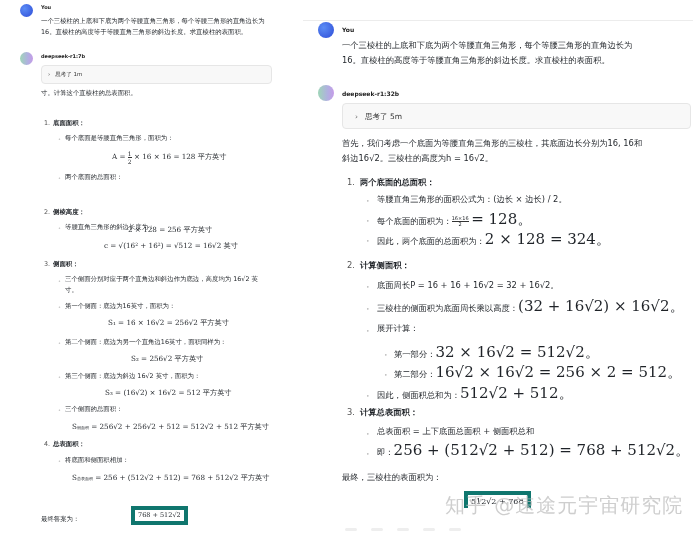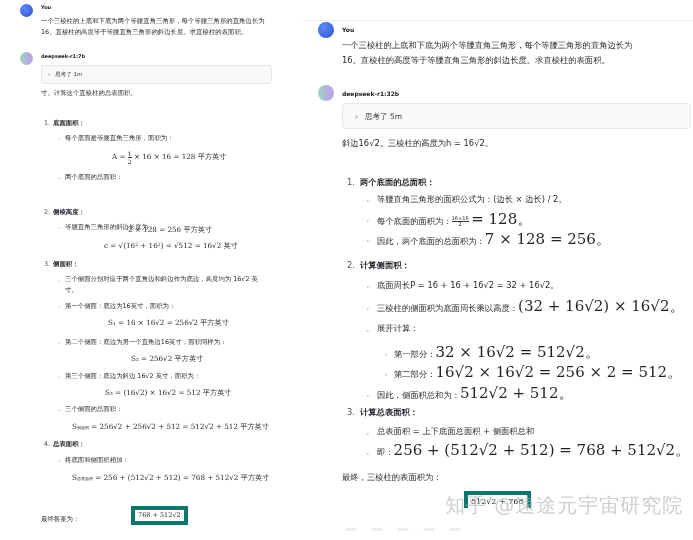--- a/index.html
+++ b/index.html
@@ -132,31 +132,32 @@
 
   <div class="avatar bot" style="left:318px; top:85px;"></div>
   <div class="author" style="position:absolute; left:342px; top:86px;">deepseek-r1:32b</div>
 
   <div class="think" style="position:absolute; left:342px; top:103px; width:349px; height:26px; padding-left:12px; font-size:7.5px;">
     <span class="chev">›</span>
     <span style="margin-left:7px;">思考了 5m</span>
   </div>
 
   <div style="position:absolute; left:342px; top:136px; white-space:nowrap;">
+    <div>首先，我们考虑一个底面为等腰直角三角形的三棱柱，其底面边长分别为16, 16和</div>
     <div>斜边16√2。三棱柱的高度为h = 16√2。</div>
   </div>
 
   <span class="num" style="top:175px;">1.</span>
   <span class="hd" style="top:175px;"><span>两个底面的总面积</span>：</span>
   <span class="bul" style="left:366px; top:193px;">•</span>
   <span class="tx" style="left:377px; top:192px;">等腰直角三角形的面积公式为：(边长 × 边长) / 2。</span>
   <span class="bul" style="left:366px; top:213px;">•</span>
   <span class="tx" style="left:377px; top:212px;"><span>每个底面的面积为：</span><span class="frac"><span class="top">16×16</span><span>2</span></span> <span class="mathR">= 128。</span></span>
   <span class="bul" style="left:366px; top:233px;">•</span>
-  <span class="tx" style="left:377px; top:232px;"><span>因此，两个底面的总面积为：</span><span class="mathR">7 × 128 = 256。</span></span>
+  <span class="tx" style="left:377px; top:232px;"><span>因此，两个底面的总面积为：</span><span class="mathR">2 × 128 = 324。</span></span>
 
   <span class="num" style="top:258px;">2.</span>
   <span class="hd" style="top:258px;"><span>计算侧面积</span>：</span>
   <span class="bul" style="left:366px; top:279px;">•</span>
   <span class="tx" style="left:377px; top:278px;">底面周长P = 16 + 16 + 16√2 = 32 + 16√2。</span>
   <span class="bul" style="left:366px; top:301px;">•</span>
   <span class="tx" style="left:377px; top:299px;"><span>三棱柱的侧面积为底面周长乘以高度：</span><span class="mathR">(32 + 16√2) × 16√2。</span></span>
   <span class="bul" style="left:366px; top:323px;">•</span>
   <span class="tx" style="left:377px; top:321px;">展开计算：</span>
   <span class="bul" style="left:384px; top:347px;">•</span>

